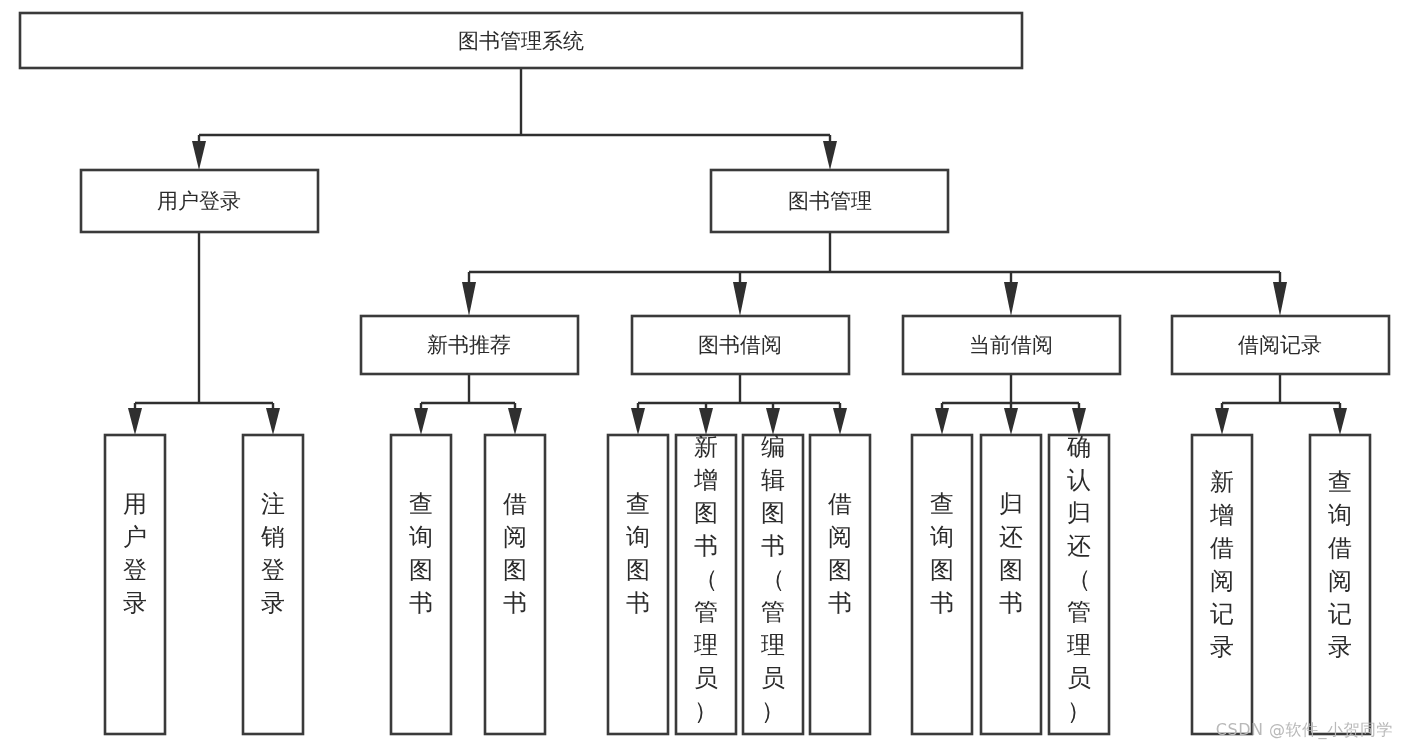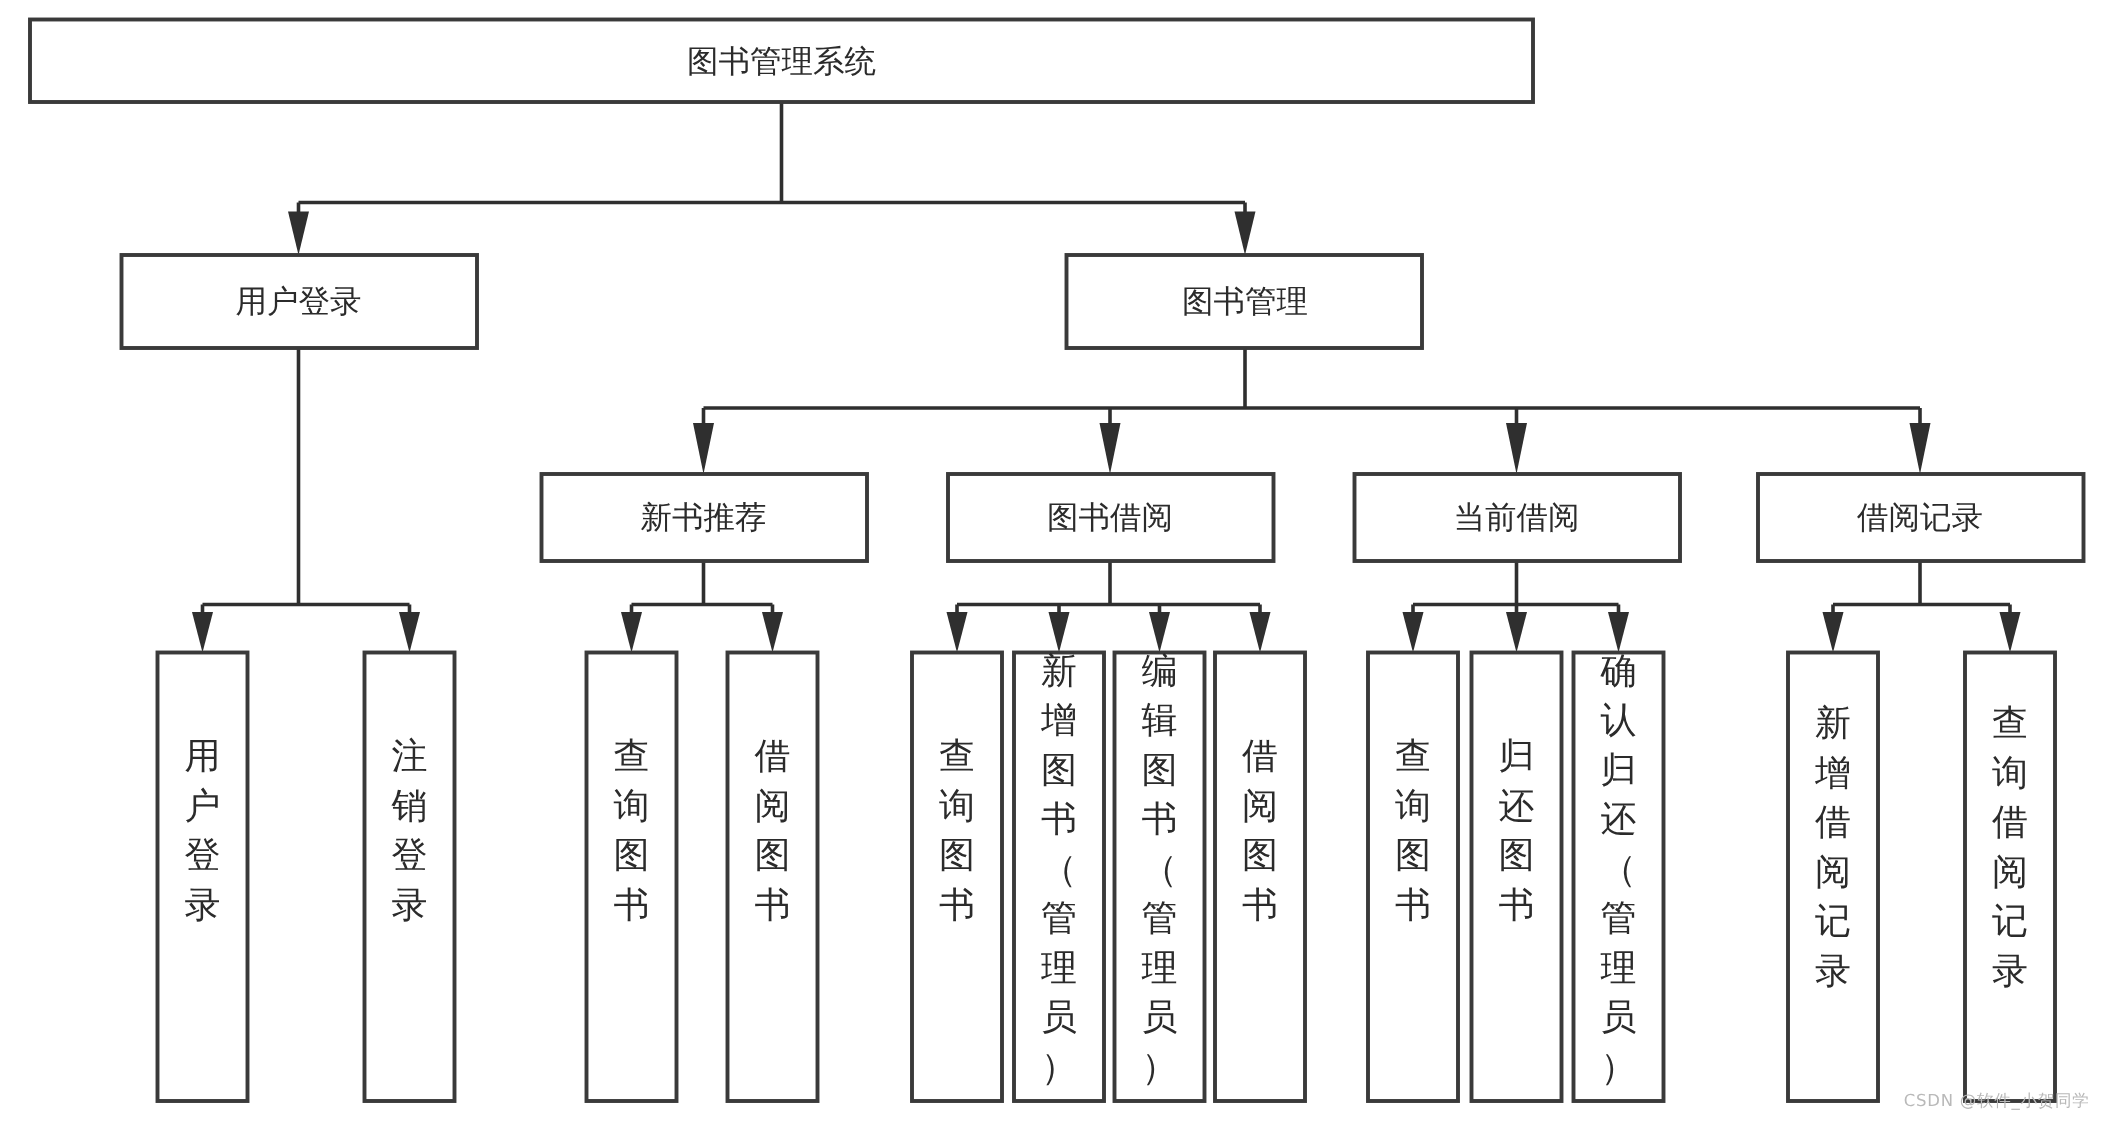--- a/index.html
+++ b/index.html
@@ -46,21 +46,21 @@
   }
   .arrow-head {
     fill: #2f2f2f;
     stroke: none;
   }
   .watermark {
     position: absolute;
     right: 12px;
     bottom: 6px;
     font-family: "DejaVu Sans", "Liberation Sans", sans-serif;
-    font-size: 11px;
+    font-size: 16px;
     color: #b9b9b9;
     white-space: nowrap;
     letter-spacing: 0.5px;
     user-select: none;
   }
 </style>
 </head>
 <body>
 
 <svg id="diagram" viewBox="0 0 1405 747" xmlns="http://www.w3.org/2000/svg">

